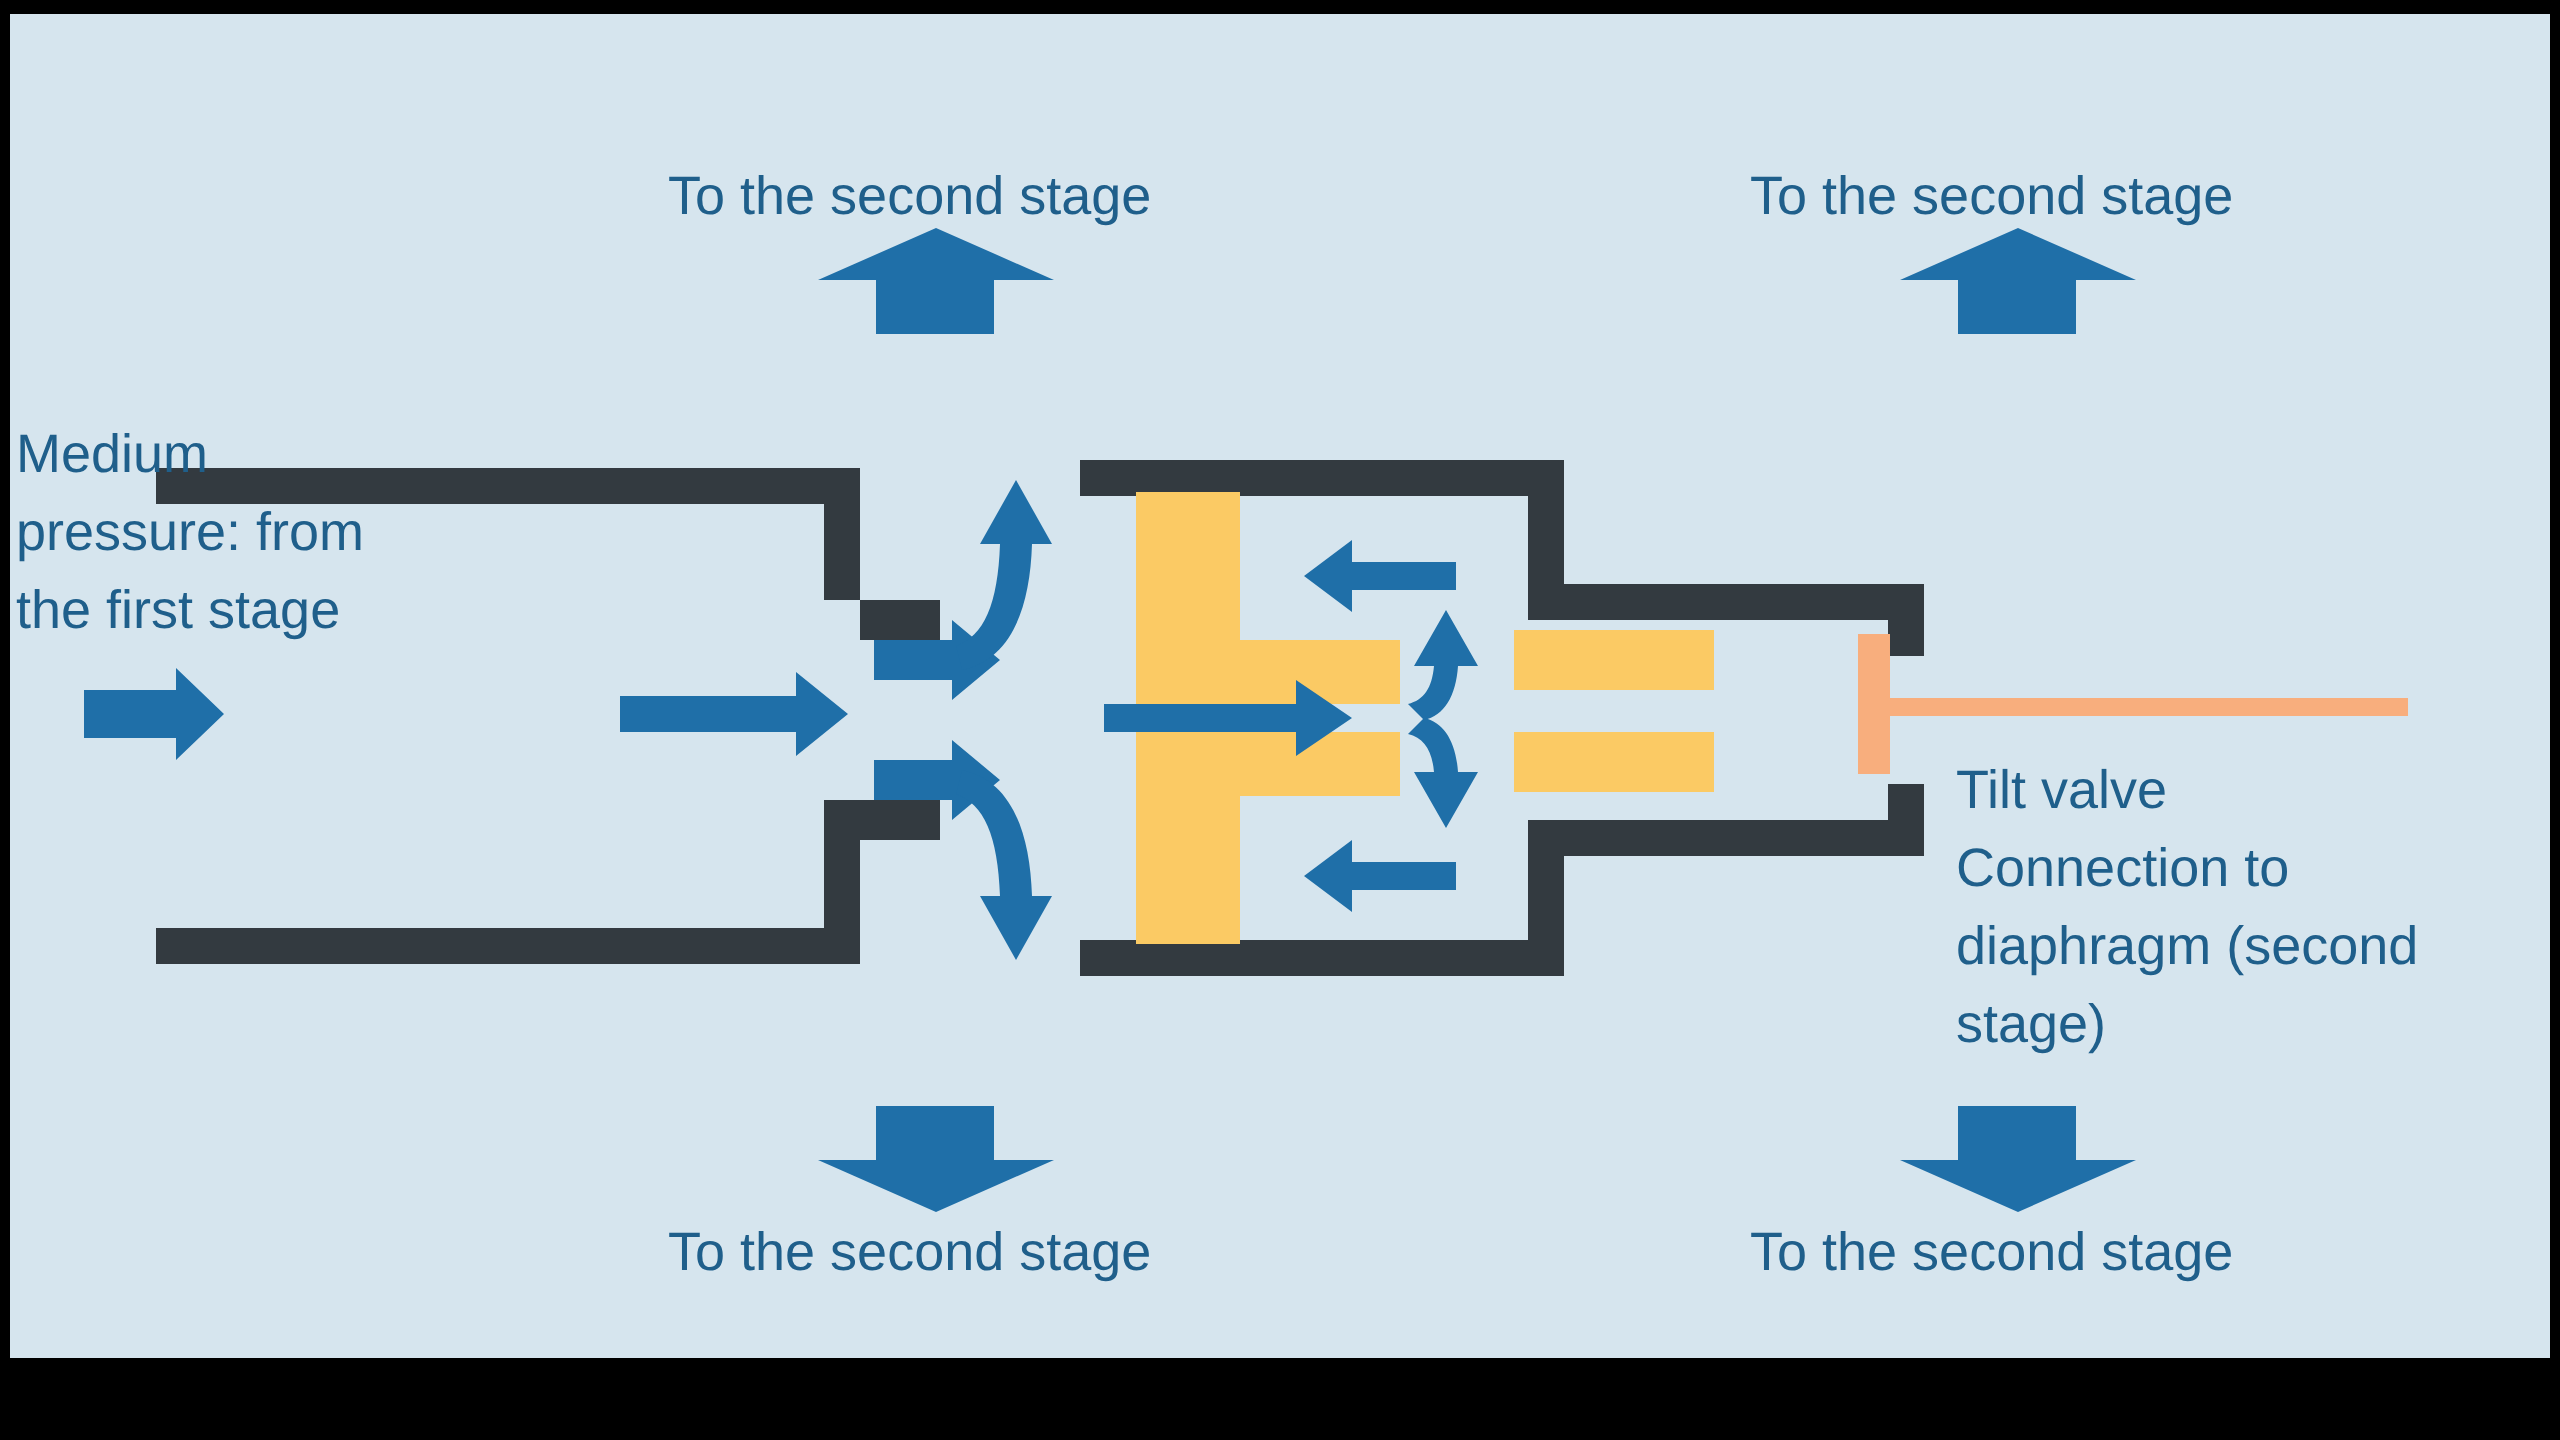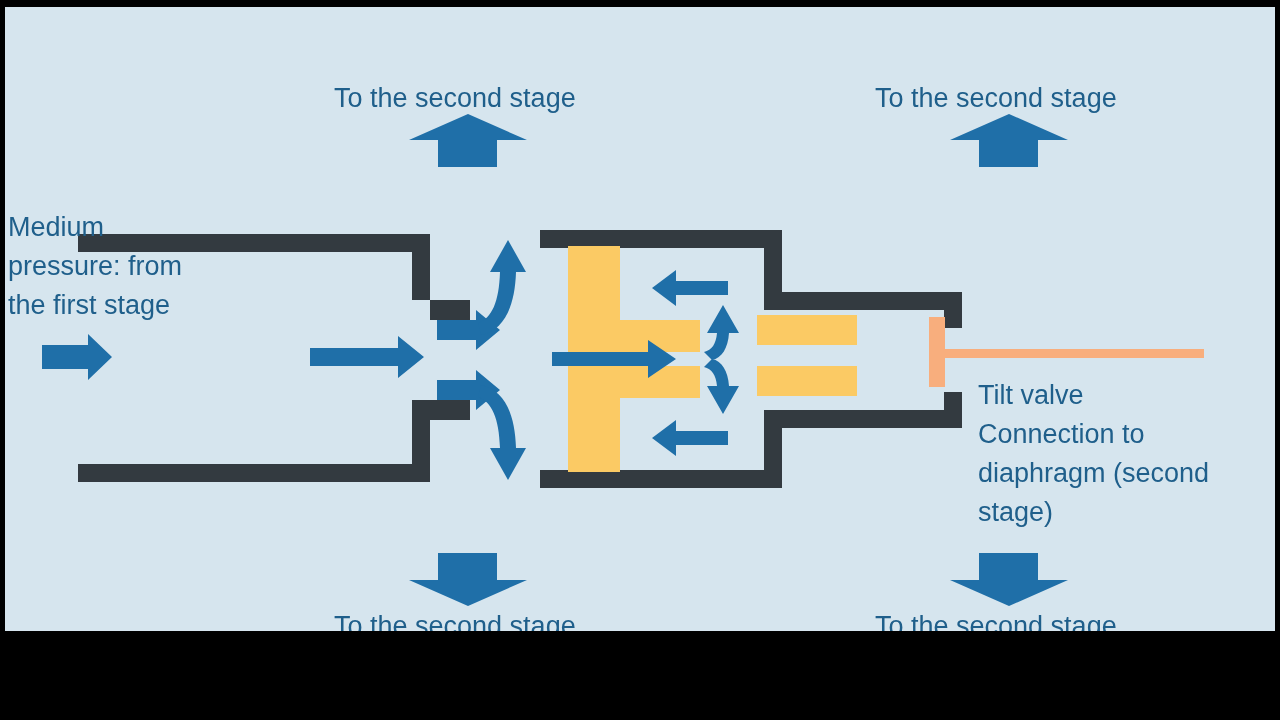--- a/index.html
+++ b/index.html
@@ -4,21 +4,21 @@
 <title>Scuba First Stage Diagram</title>
 <style>
   html, body {
     margin: 0;
     padding: 0;
     background: #000000;
   }
   #stage {
     position: relative;
     width: 1280px;
-    height: 631px;
+    height: 720px;
     background: #1d4ed8;
     overflow: hidden;
     font-family: "Liberation Sans", sans-serif;
   }
   #canvas {
     position: absolute;
     left: 0;
     top: 0;
     width: 1280px;
     height: 720px;

